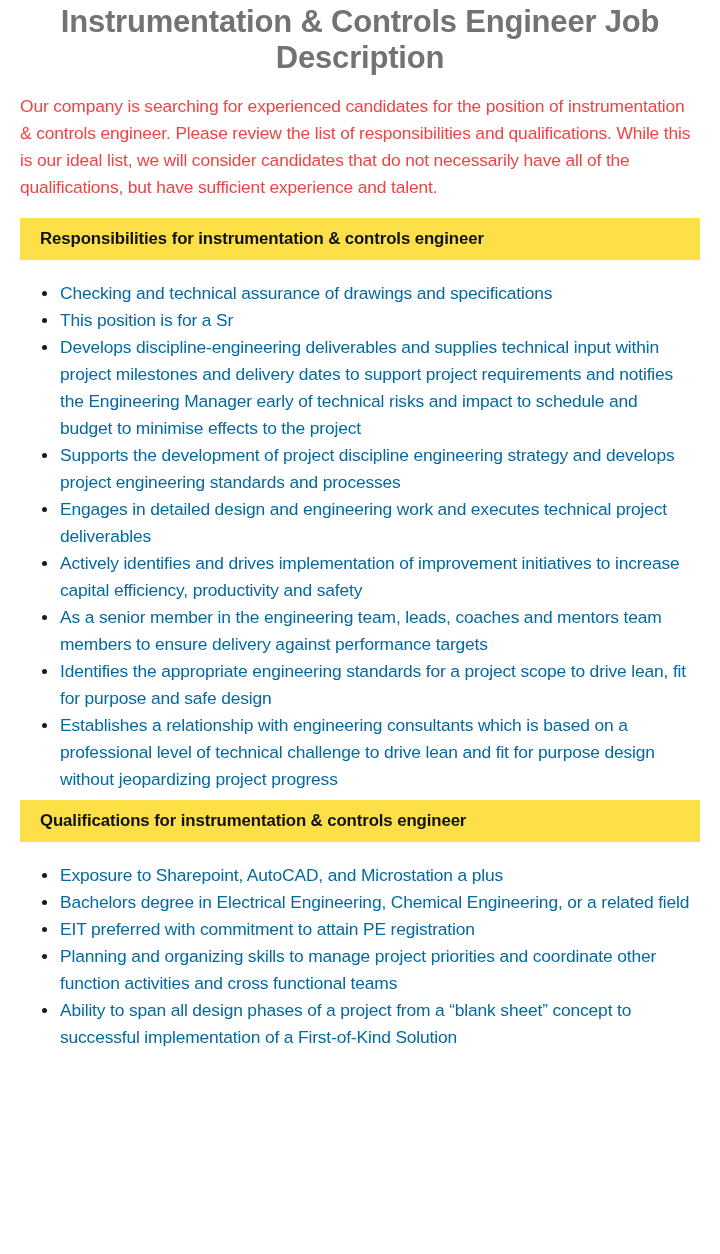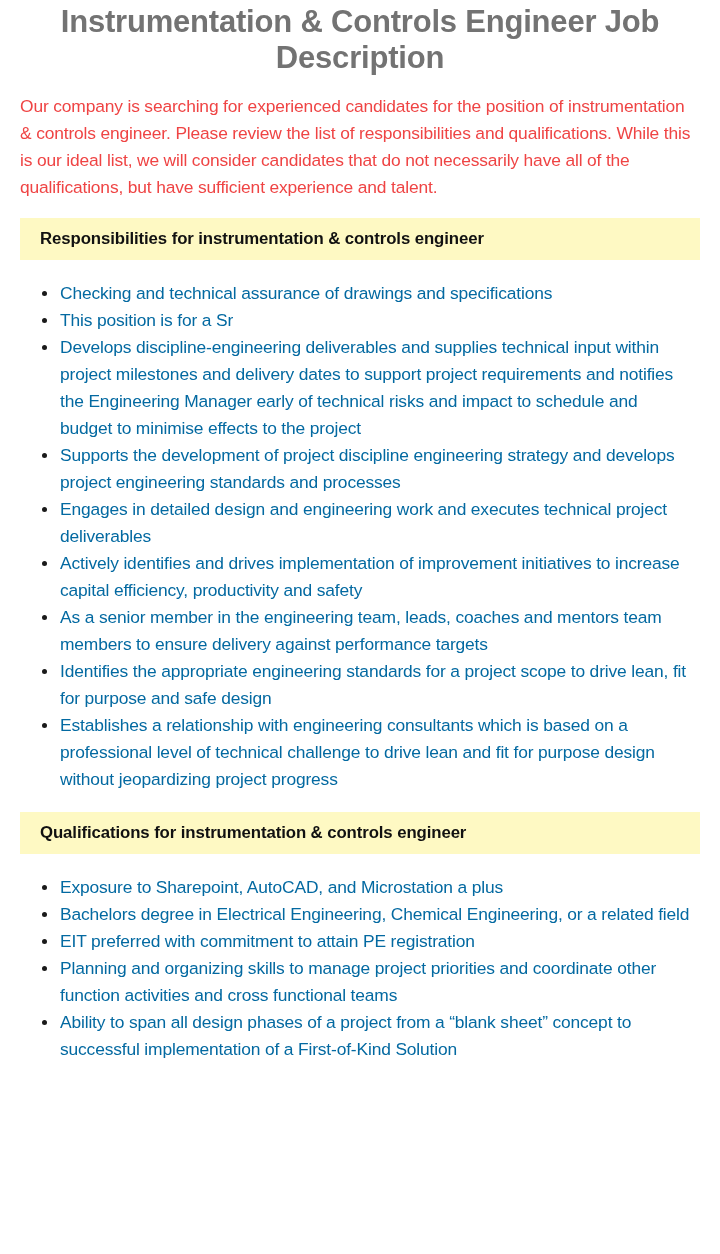--- a/index.html
+++ b/index.html
@@ -29,32 +29,32 @@
     }
     .intro {
       margin: 17px 0 0 0;
       font-size: 17.4px;
       line-height: 27px;
       color: #ef4444;
       letter-spacing: -0.15px;
     }
     .section-header {
       margin-top: 17px;
-      background: #fef9c3;
+      background: #fde047;
       height: 42px;
       display: flex;
       align-items: center;
       padding-left: 20px;
       font-size: 16.8px;
       font-weight: bold;
       color: #111111;
       letter-spacing: -0.1px;
     }
     .section-header.second {
-      margin-top: 19px;
+      margin-top: 7px;
     }
     ul.items {
       margin: 20px 0 0 0;
       padding: 0 0 0 40px;
       list-style: none;
     }
     ul.items li {
       position: relative;
       font-size: 17.4px;
       line-height: 27px;

